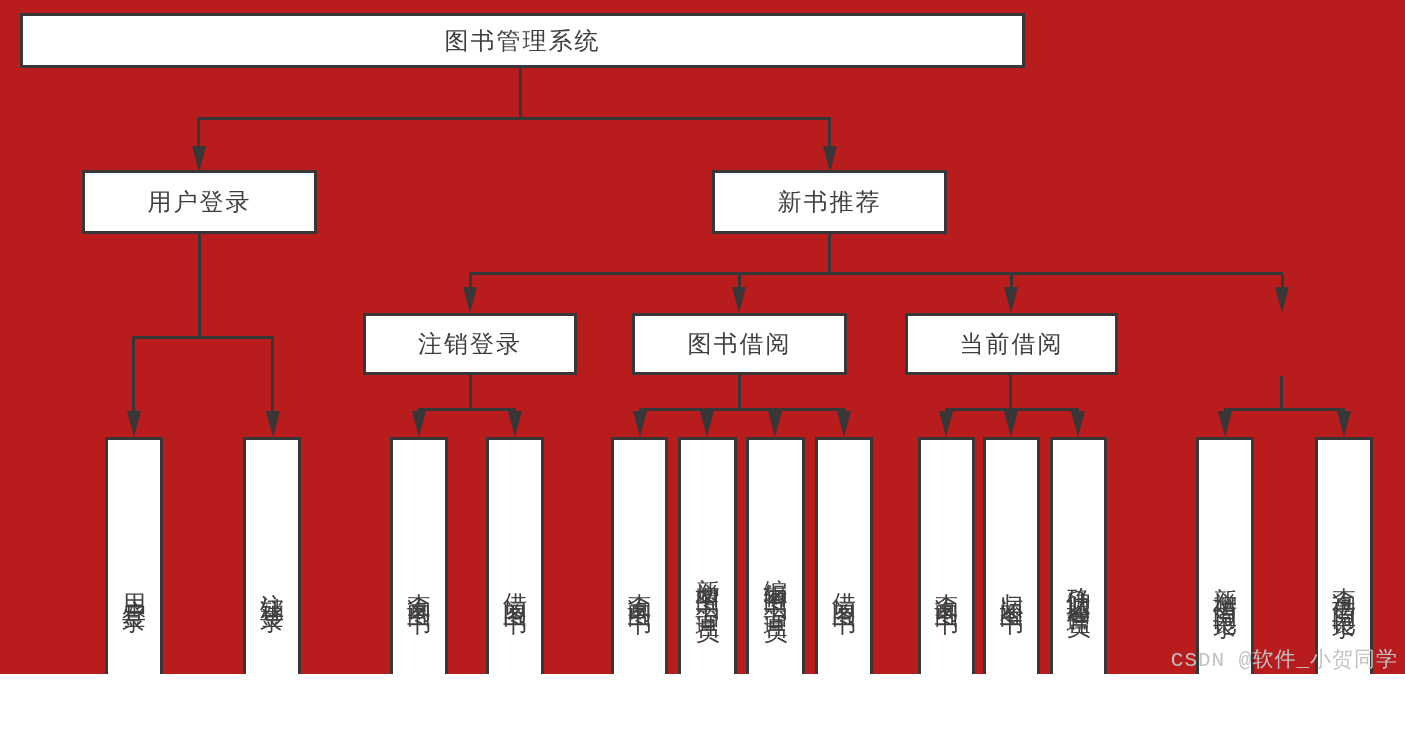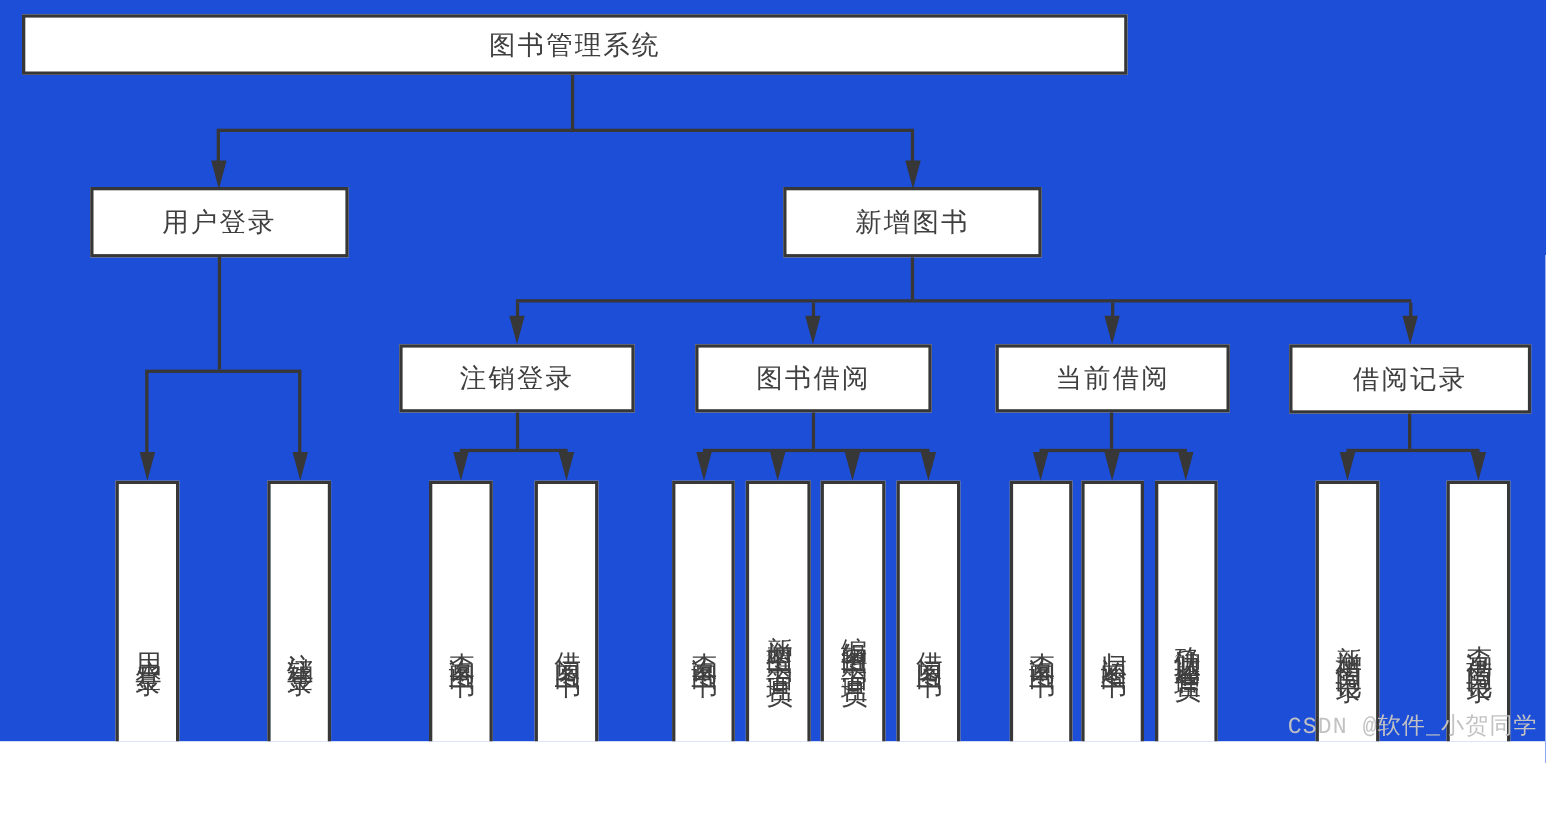--- a/index.html
+++ b/index.html
@@ -1,19 +1,19 @@
 <!DOCTYPE html>
 <html><head>
 <meta charset="utf-8">
 <style>
   html,body{margin:0;padding:0;background:#ffffff;}
   .canvas{
     position:relative;
     width:1405px;height:674px;
-    background:#1d4ed8;
+    background:#b91c1c;
     font-family:"Liberation Sans","DejaVu Sans",sans-serif;
     overflow:hidden;
   }
   .box{
     position:absolute;
     box-sizing:border-box;
     border:3px solid #373737;
     background:#ffffff;
     display:flex;
     align-items:center;
@@ -52,34 +52,31 @@
 <div class="canvas">
 
   <div class="box" style="left:20px;top:13px;width:1005px;height:55px">
     <span class="htext">图书管理系统</span>
   </div>
 
   <div class="box" style="left:82px;top:170px;width:235px;height:64px">
     <span class="htext">用户登录</span>
   </div>
   <div class="box" style="left:712px;top:170px;width:235px;height:64px">
-    <span class="htext">新增图书</span>
+    <span class="htext">新书推荐</span>
   </div>
 
   <div class="box" style="left:363px;top:313px;width:214px;height:62px">
     <span class="htext">注销登录</span>
   </div>
   <div class="box" style="left:905px;top:313px;width:213px;height:62px">
     <span class="htext">当前借阅</span>
   </div>
   <div class="box" style="left:632px;top:313px;width:215px;height:62px">
     <span class="htext">图书借阅</span>
-  </div>
-  <div class="box" style="left:1172px;top:313px;width:220px;height:63px">
-    <span class="htext">借阅记录</span>
   </div>
 
   <div class="box" style="left:105px;top:437px;width:58px;height:298px">
     <span class="vtext">用户登录</span>
   </div>
   <div class="box" style="left:243px;top:437px;width:58px;height:298px">
     <span class="vtext">注销登录</span>
   </div>
 
   <div class="box" style="left:390px;top:437px;width:58px;height:298px">

